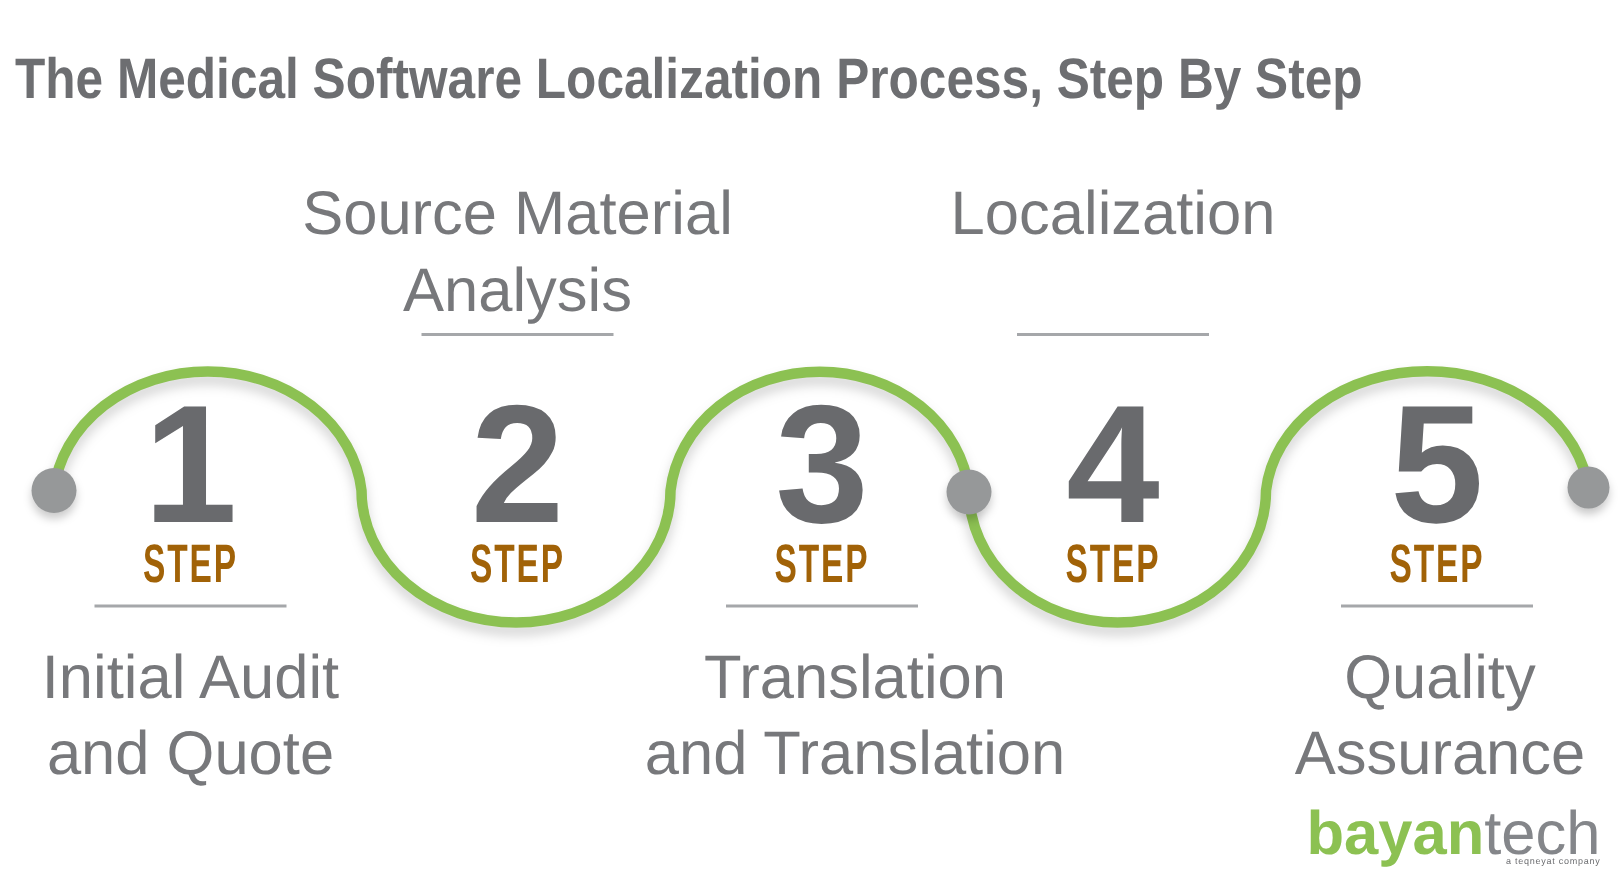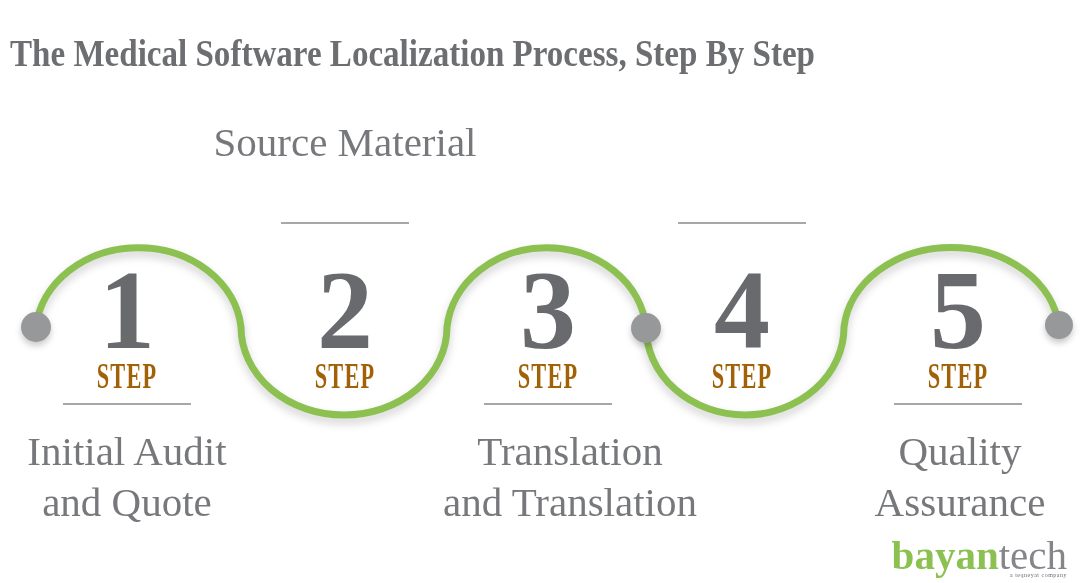--- a/index.html
+++ b/index.html
@@ -1,18 +1,18 @@
 <!DOCTYPE html>
 <html><head>
 <meta charset="utf-8">
 <style>
   html,body { margin:0; padding:0; background:#ffffff; }
   .stage {
     position:relative; width:1080px; height:583px; background:#ffffff;
-    font-family:Liberation Serif, serif; overflow:hidden;
+    font-family:Liberation Sans, sans-serif; overflow:hidden;
   }
   .title {
     position:absolute; left:10px; top:6px; font-size:38px; line-height:44px;
     font-weight:bold; color:#6d6e71; white-space:nowrap;
     transform:scaleX(0.87); transform-origin:left top; letter-spacing:0px;
   }
   .wave { position:absolute; left:0; top:0; }
   .wave path { filter: drop-shadow(0 5px 4px rgba(0,0,0,0.18)); }
   .wave circle { filter: drop-shadow(0 4px 3px rgba(0,0,0,0.20)); }
 
@@ -76,38 +76,40 @@
       <div>and Quote</div>
     </div>
   </div>
 
   <div class="s2">
     <div class="num">2</div>
     <div class="stepword"><span>STEP</span></div>
     <div class="rule above"></div>
     <div class="lbl above">
       <div>Source Material</div>
+      <div>Analysis</div>
     </div>
   </div>
 
   <div class="s3">
     <div class="num">3</div>
     <div class="stepword"><span>STEP</span></div>
     <div class="rule below"></div>
     <div class="lbl below">
       <div>Translation</div>
       <div>and Translation</div>
     </div>
   </div>
 
   <div class="s4">
     <div class="num">4</div>
     <div class="stepword"><span>STEP</span></div>
     <div class="rule above"></div>
     <div class="lbl above">
+      <div>Localization</div>
     </div>
   </div>
 
   <div class="s5">
     <div class="num">5</div>
     <div class="stepword"><span>STEP</span></div>
     <div class="rule below"></div>
     <div class="lbl below">
       <div>Quality</div>
       <div>Assurance</div>

